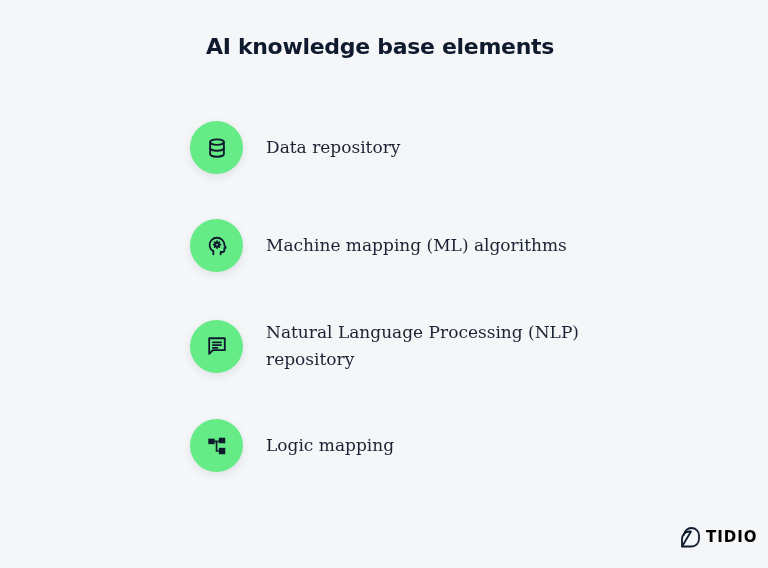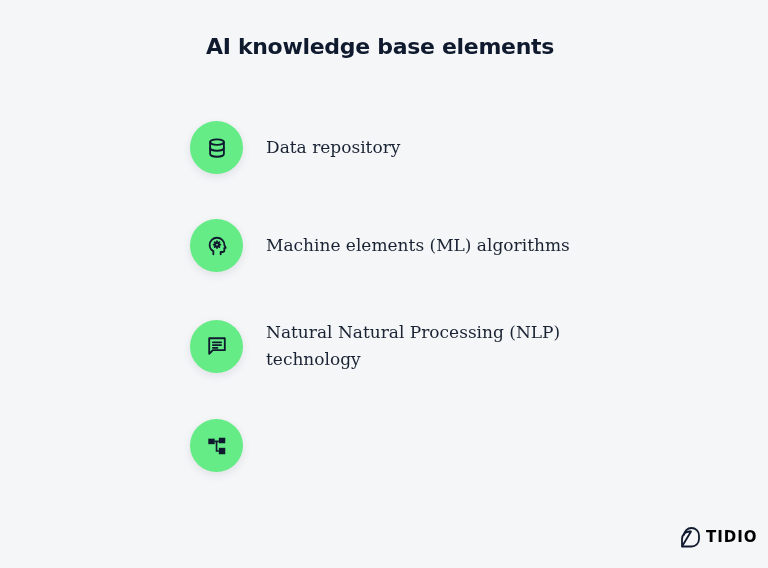--- a/index.html
+++ b/index.html
@@ -88,42 +88,43 @@
 </div>
 
 <div class="item" style="top:219px;">
   <div class="circle">
     <svg viewBox="0 0 24 24" fill="none" stroke="#0f1a2e" stroke-width="2" stroke-linecap="round" stroke-linejoin="round">
       <path d="M8 21v-3.5c-2.4-1.3-4-3.8-4-6.7C4 6.5 7.5 3 12 3s8 3.5 8 7.8l1.5 3.2h-1.5v2.5c0 1.1-.9 2-2 2h-2v2.5"></path>
       <circle cx="12" cy="10.5" r="2"></circle>
       <path d="M12 6.8v1.2M12 13v1.2M8.3 10.5h1.2M14.5 10.5h1.2M9.4 7.9l.8.8M13.8 12.3l.8.8M9.4 13.1l.8-.8M13.8 8.7l.8-.8"></path>
     </svg>
   </div>
-  <div class="label">Machine elements (ML) algorithms</div>
+  <div class="label">Machine mapping (ML) algorithms</div>
 </div>
 
 <div class="item" style="top:319px;">
   <div class="circle">
     <svg viewBox="0 0 24 24" fill="none" stroke="#0f1a2e" stroke-width="2" stroke-linecap="round" stroke-linejoin="round">
       <path d="M3.5 3.5h17v13h-13l-4 4z"></path>
       <path d="M7.5 8h9M7.5 11h9M7.5 14h5"></path>
     </svg>
   </div>
-  <div class="label">Natural Natural Processing (NLP) technology</div>
+  <div class="label">Natural Language Processing (NLP) repository</div>
 </div>
 
 <div class="item" style="top:419px;">
   <div class="circle">
     <svg viewBox="0 0 24 24" fill="#0f1a2e" stroke="#0f1a2e" stroke-width="1.8">
       <rect x="2.5" y="4" width="7" height="6" stroke="none"></rect>
       <rect x="14" y="3" width="7" height="6" stroke="none"></rect>
       <rect x="14" y="14" width="7" height="7" stroke="none"></rect>
       <path d="M9.5 7h4.5M11.5 7v10.5h2.5" fill="none"></path>
     </svg>
   </div>
+  <div class="label">Logic mapping</div>
 </div>
 
 <div class="logo">
   <svg width="24" height="22" viewBox="0 0 24 22" fill="none" stroke="#0f1a2e" stroke-width="1.8" stroke-linejoin="round">
     <path d="M2 20.5V13a7.5 7.5 0 0 1 7.5-7.5H11l-9 15z"></path>
     <path d="M2 20.5h9.5A7.5 7.5 0 0 0 19 13V9.5A7.5 7.5 0 0 0 11.5 2 7.5 7.5 0 0 0 4 9.5"></path>
   </svg>
   <span class="logo-text">TIDIO</span>
 </div>
 

